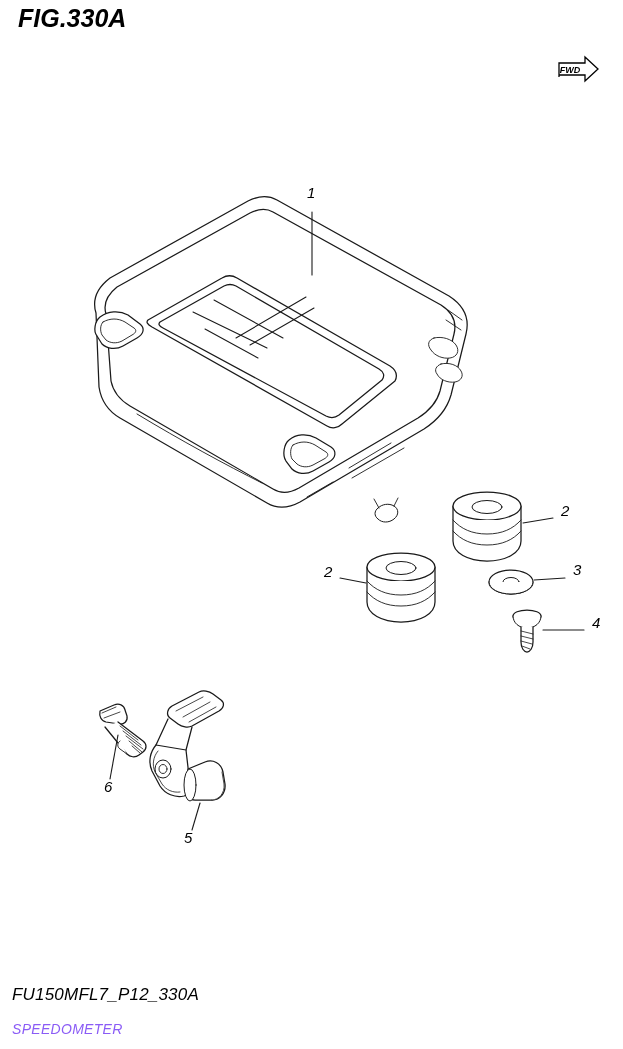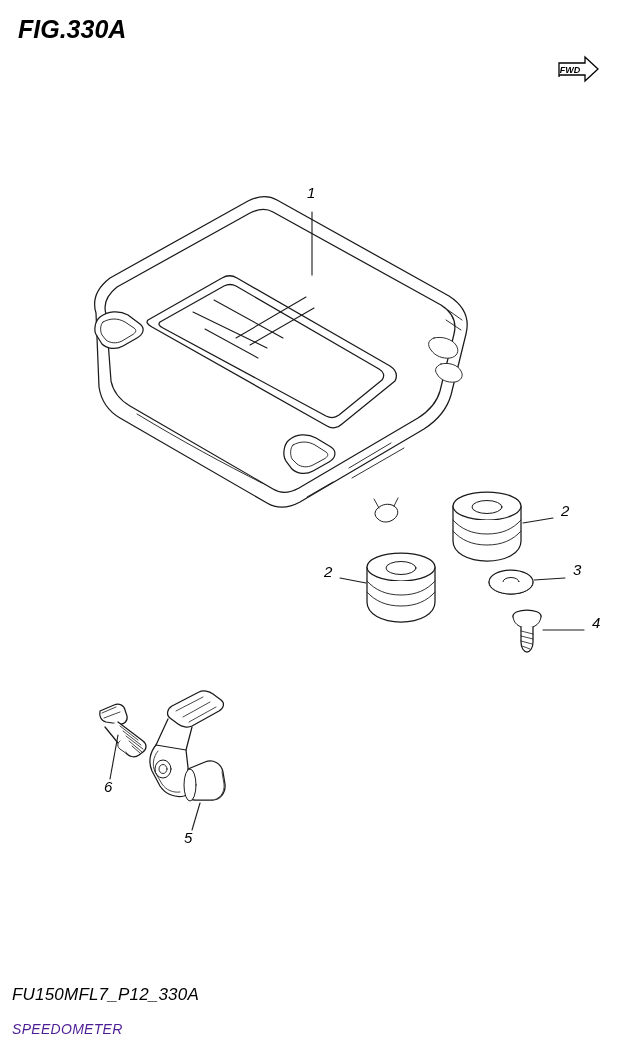--- a/index.html
+++ b/index.html
@@ -11,21 +11,21 @@
     width: 623px;
     height: 1049px;
     position: relative;
     font-family: "Liberation Sans", sans-serif;
     overflow: hidden;
   }
 
   .fig-title {
     position: absolute;
     left: 18px;
-    top: 15px;
+    top: 4px;
     font-size: 25px;
     font-style: italic;
     font-weight: bold;
     letter-spacing: 0px;
     color: #000;
     white-space: nowrap;
   }
 
   .fwd-badge {
     position: absolute;
@@ -53,21 +53,21 @@
     color: #000;
     letter-spacing: 0.2px;
     white-space: nowrap;
   }
   .footer-line2 {
     position: absolute;
     left: 12px;
     top: 1021px;
     font-size: 14px;
     font-style: italic;
-    color: #4c1d95;
+    color: #8b5cf6;
     letter-spacing: 0.3px;
     white-space: nowrap;
   }
 
   .callout {
     position: absolute;
     font-size: 15px;
     font-style: italic;
     color: #000;
     white-space: nowrap;

